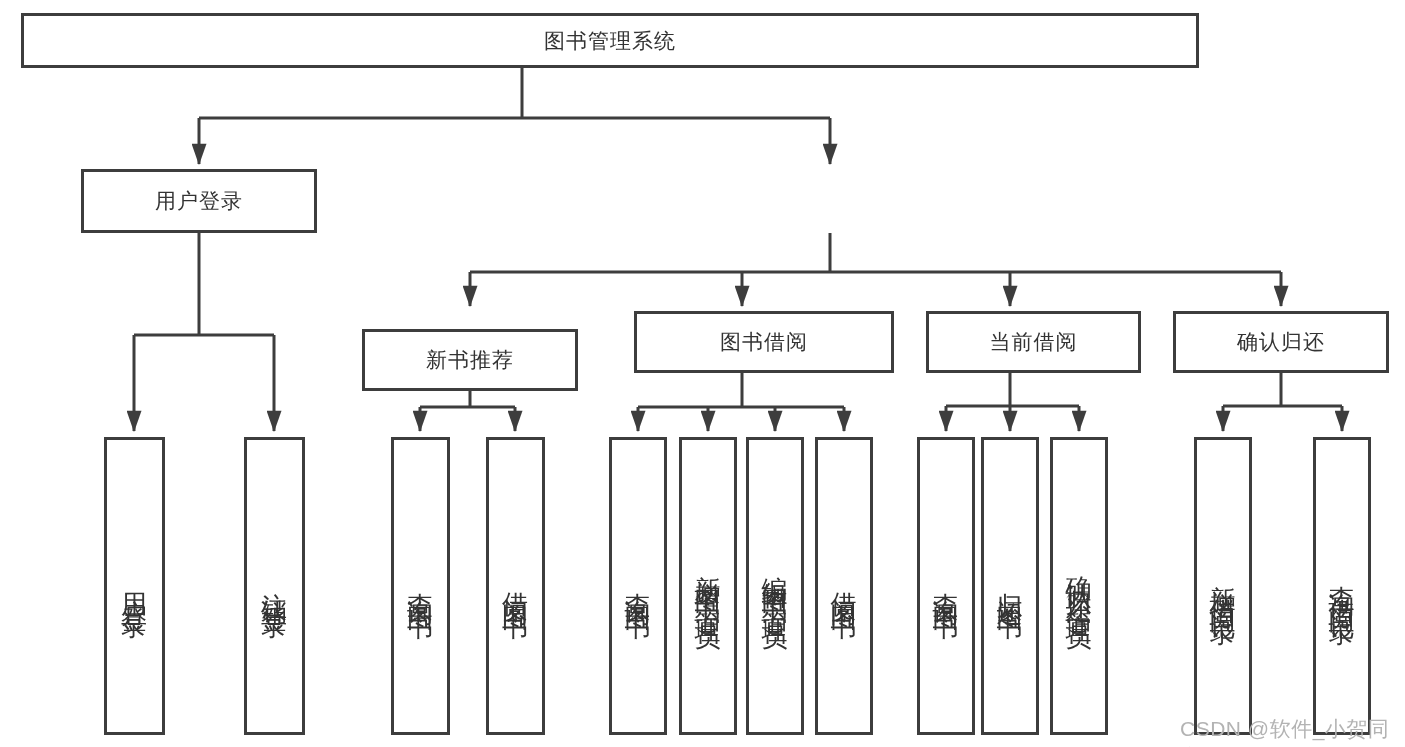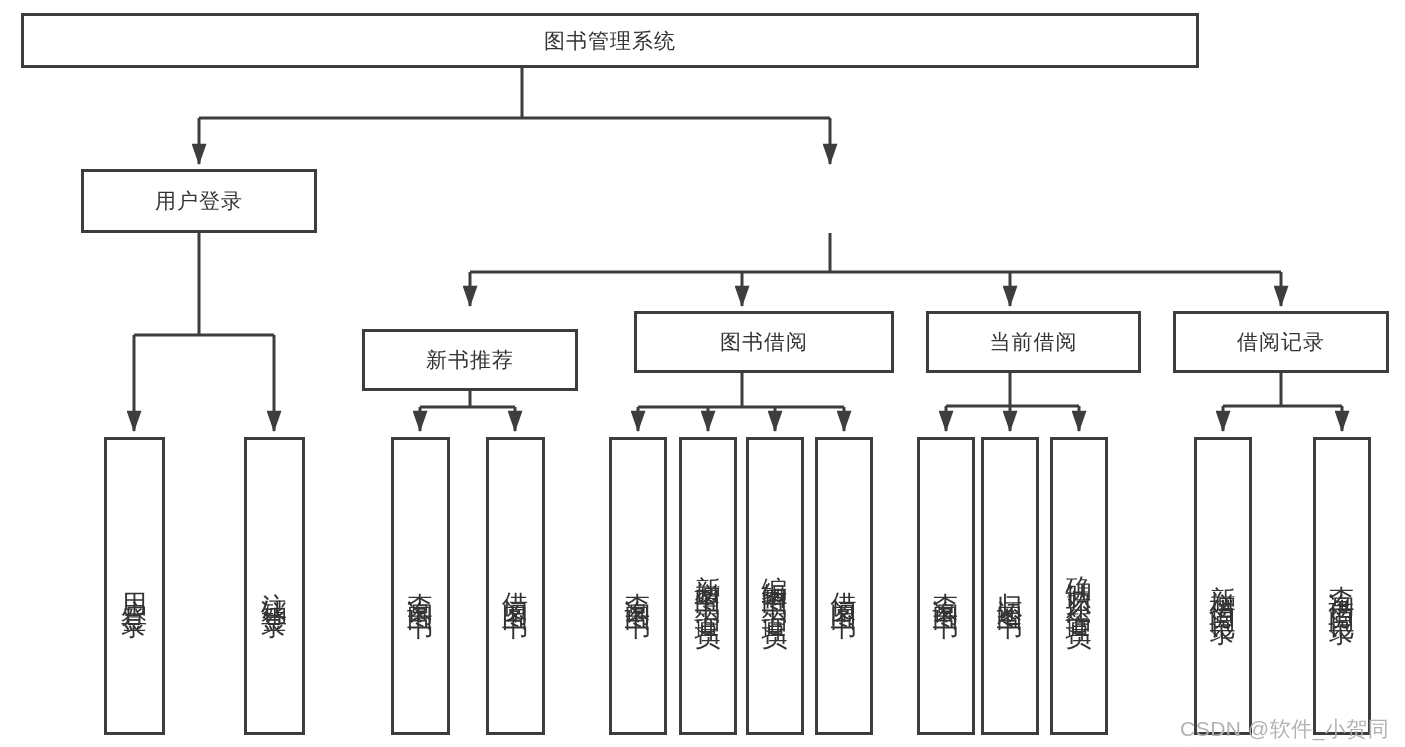--- a/index.html
+++ b/index.html
@@ -76,21 +76,21 @@
     </g>
   </svg>
 
   <div class="node node-h" style="left:21px; top:13px; width:1178px; height:55px;">图书管理系统</div>
 
   <div class="node node-h" style="left:81px; top:169px; width:236px; height:64px;">用户登录</div>
 
   <div class="node node-h" style="left:362px; top:329px; width:216px; height:62px;">新书推荐</div>
   <div class="node node-h" style="left:634px; top:311px; width:260px; height:62px;">图书借阅</div>
   <div class="node node-h" style="left:902px; top:311px; width:215px; height:62px;margin-left:24px;">当前借阅</div>
-  <div class="node node-h" style="left:1173px; top:311px; width:216px; height:62px;">借阅记录</div>
+  <div class="node node-h" style="left:1173px; top:311px; width:216px; height:62px;">确认归还</div>
 
   <div class="node node-v" style="left:104px; top:437px; width:61px; height:298px;">用户登录</div>
   <div class="node node-v" style="left:244px; top:437px; width:61px; height:298px;">注销登录</div>
 
   <div class="node node-v" style="left:391px; top:437px; width:59px; height:298px;">查询图书</div>
   <div class="node node-v" style="left:486px; top:437px; width:59px; height:298px;">借阅图书</div>
 
   <div class="node node-v" style="left:609px; top:437px; width:58px; height:298px;">查询图书</div>
   <div class="node node-v" style="left:679px; top:437px; width:58px; height:298px;">新增图书（管理员）</div>
   <div class="node node-v" style="left:746px; top:437px; width:58px; height:298px;">编辑图书（管理员）</div>

